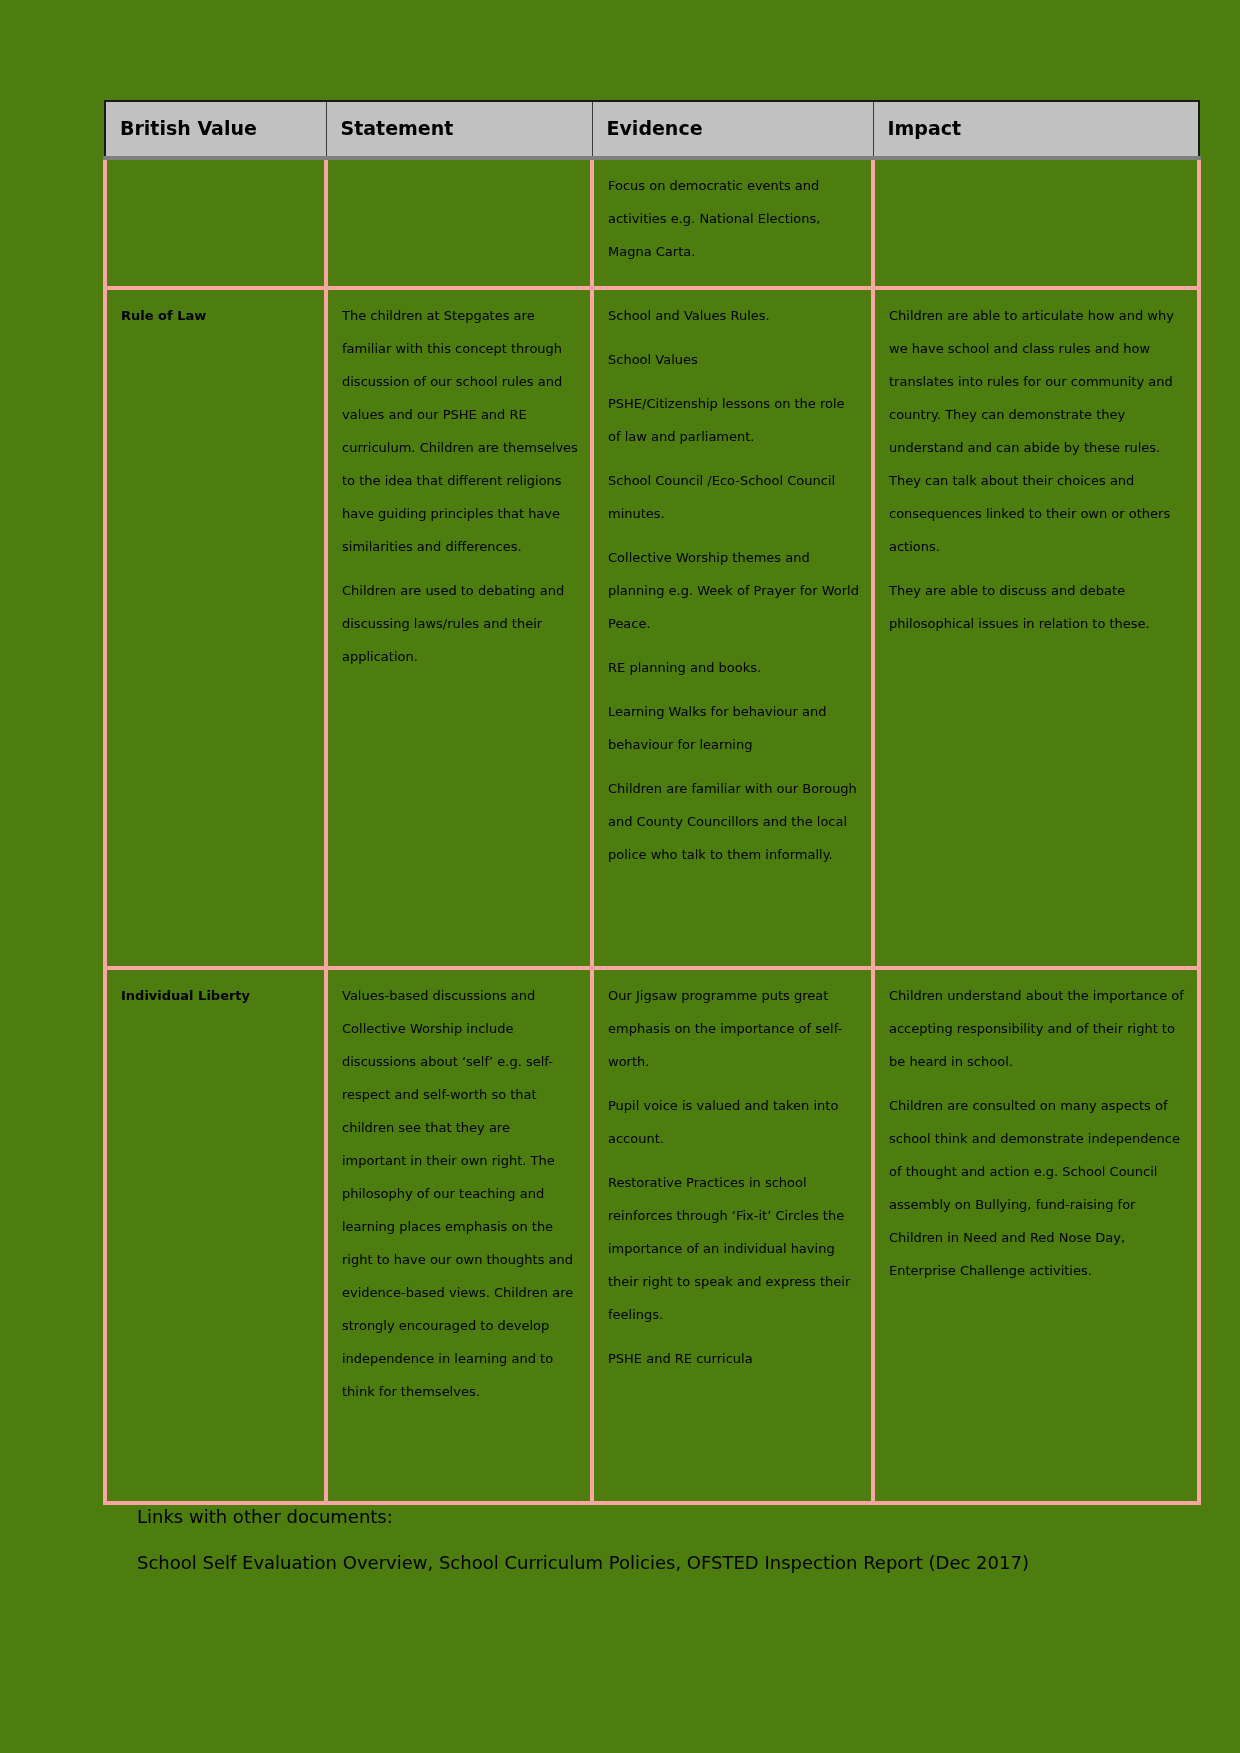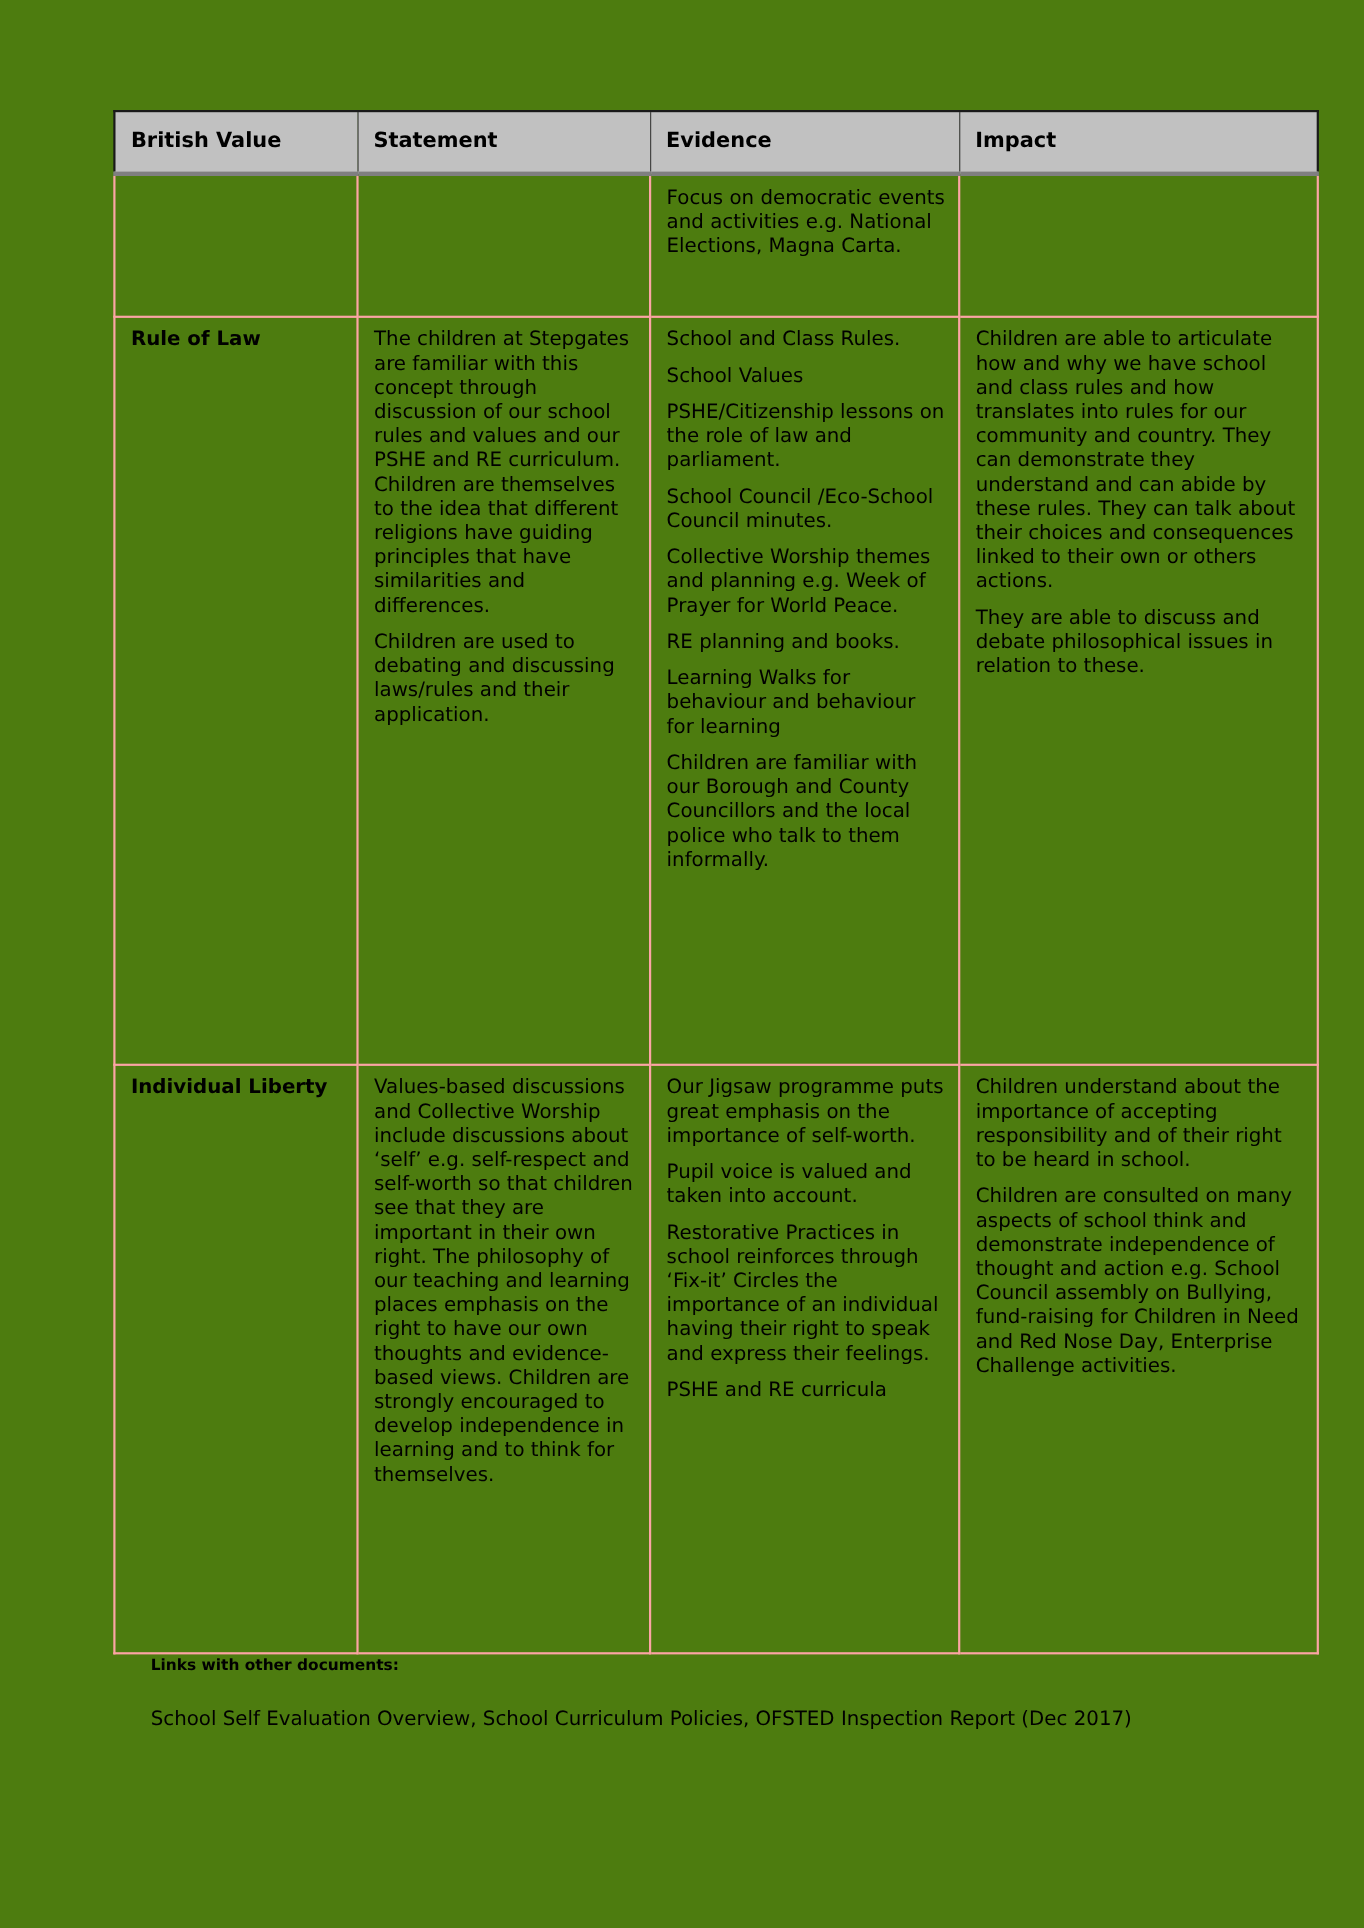--- a/index.html
+++ b/index.html
@@ -37,45 +37,45 @@
     font-size: 19px;
     font-weight: bold;
     padding: 10px 12px 12px 14px;
     border-left: 1px solid #3a3a3a;
     border-right: 1px solid #3a3a3a;
     border-bottom: 4px solid #7f7f7f;
     height: 32px;
   }
   table.bv-table td {
     vertical-align: top;
-    font-size: 18px;
-    line-height: 22px;
+    font-size: 13px;
+    line-height: 33px;
     padding: 9px 12px 9px 14px;
-    border: 2px solid #fca5a5;
+    border: 4px solid #fca5a5;
   }
   tr.row-continuation { height: 130px; }
   tr.row-rule-of-law { height: 680px; margin-left: 22px; }
   tr.row-individual-liberty { height: 535px; }
 
   td.value-cell {
     font-weight: bold;
     font-size: 18px;
   }
   td p {
     margin: 0 0 11px 0;
   }
   td p:last-child {
     margin-bottom: 0;
   }
   .footer-heading {
     position: absolute;
     left: 137px;
     top: 1506px;
-    font-size: 14px;
-    font-weight: bold;
+    font-size: 18px;
+    font-weight: normal;
   }
   .footer-body {
     position: absolute;
     left: 137px;
     top: 1552px;
     width: 1000px;
     font-size: 18px;
   }
 </style>
 </head>
@@ -108,21 +108,21 @@
         <td></td>
       </tr>
 
       <tr class="row-rule-of-law">
         <td class="value-cell">Rule of Law</td>
         <td>
           <p>The children at Stepgates are familiar with this concept through discussion of our school rules and values and our PSHE and RE curriculum. Children are themselves to the idea that different religions have guiding principles that have similarities and differences.</p>
           <p>Children are used to debating and discussing laws/rules and their application.</p>
         </td>
         <td>
-          <p>School and Class Rules.</p>
+          <p>School and Values Rules.</p>
           <p>School Values</p>
           <p>PSHE/Citizenship lessons on the role of law and parliament.</p>
           <p>School Council /Eco-School Council minutes.</p>
           <p>Collective Worship themes and planning e.g. Week of Prayer for World Peace.</p>
           <p>RE planning and books.</p>
           <p>Learning Walks for behaviour and behaviour for learning</p>
           <p>Children are familiar with our Borough and County Councillors and the local police who talk to them informally.</p>
         </td>
         <td>
           <p>Children are able to articulate how and why we have school and class rules and how translates into rules for our community and country. They can demonstrate they understand and can abide by these rules. They can talk about their choices and consequences linked to their own or others actions.</p>

